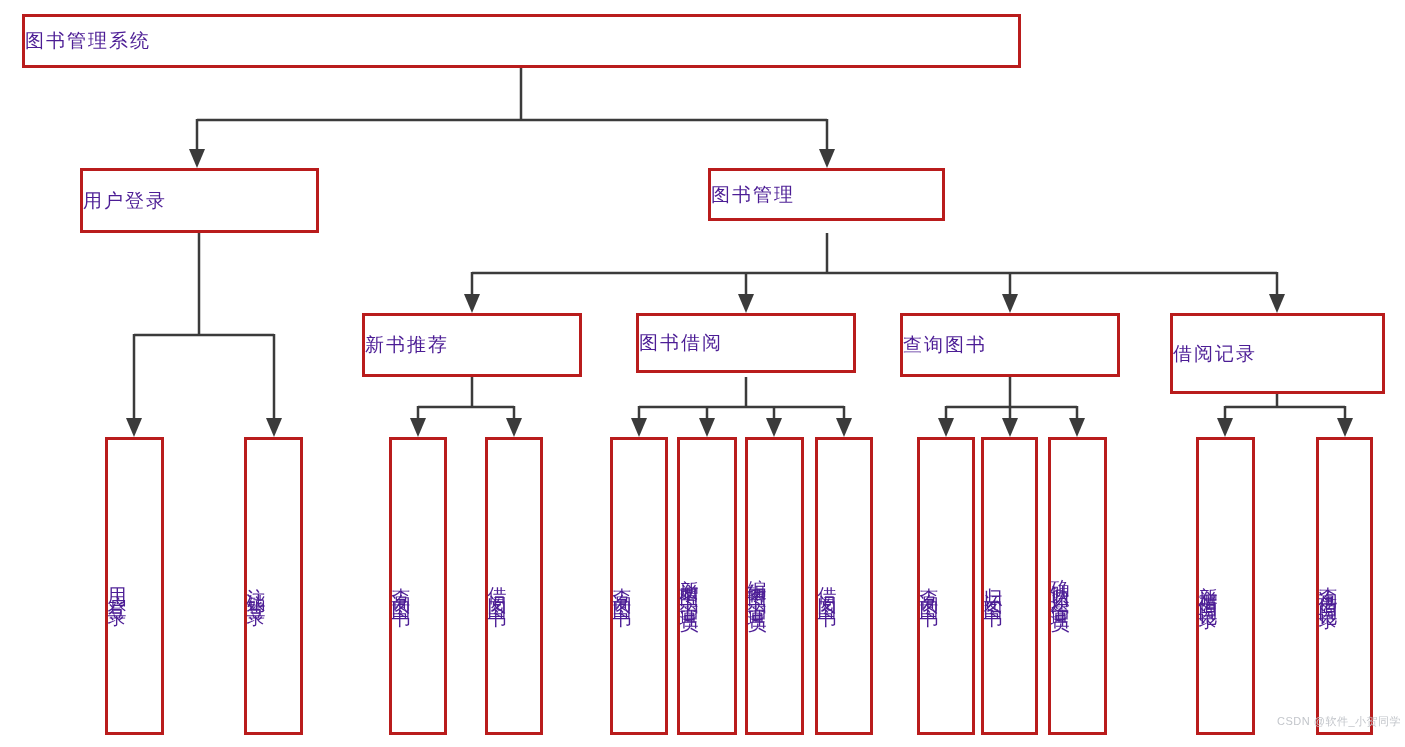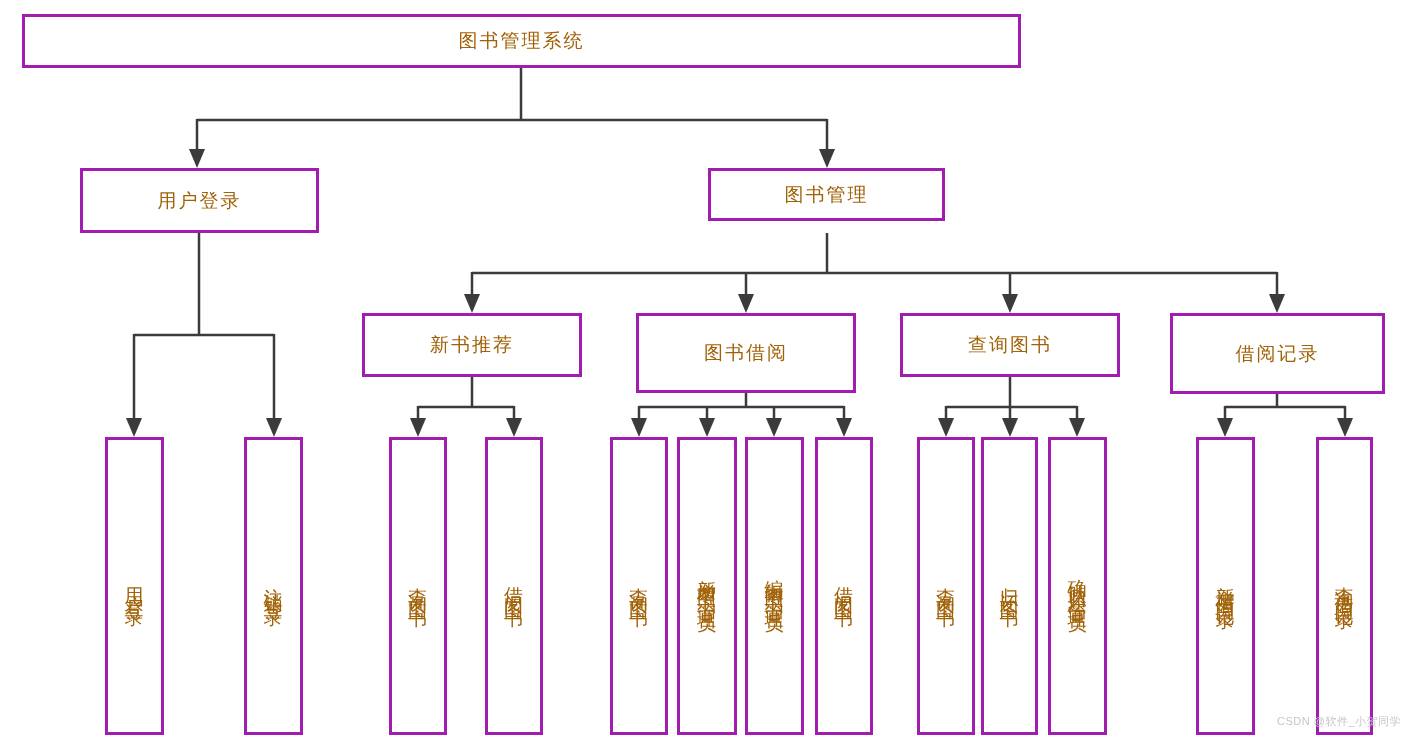--- a/index.html
+++ b/index.html
@@ -3,23 +3,23 @@
 <meta charset="utf-8">
 <style>
   html,body{margin:0;padding:0;background:#ffffff;}
   #stage{
     position:relative;width:1405px;height:747px;background:#ffffff;overflow:hidden;
     font-family:"Liberation Sans","DejaVu Sans",sans-serif;color:#303030;
   }
   #connectors{position:absolute;left:0;top:0;z-index:1;}
   .box{
     position:absolute;z-index:2;box-sizing:border-box;
-    border:3px solid #a21caf;background:#ffffff;
-    display:flex;align-items:center;justify-content:center;
-    font-size:19px;letter-spacing:2px;color:#a16207;
+    border:3px solid #b91c1c;background:#ffffff;
+    display:flex;align-items:center;justify-content:flex-start;
+    font-size:19px;letter-spacing:2px;color:#4c1d95;
   }
   .leaf span{
     writing-mode:vertical-lr;text-orientation:mixed;
     letter-spacing:7px;line-height:1;white-space:nowrap;
   }
   .leaf.long span{letter-spacing:5px;font-size:19px;}
   #watermark{
     position:absolute;z-index:3;right:4px;top:714px;
     font-size:11px;color:#c3c6cb;letter-spacing:0.5px;
   }
@@ -102,21 +102,21 @@
   <div class="box" style="left:80px;top:168px;width:239px;height:65px;">
     <span>用户登录</span>
   </div>
   <div class="box" style="left:708px;top:168px;width:237px;height:53px;">
     <span>图书管理</span>
   </div>
 
   <div class="box" style="left:362px;top:313px;width:220px;height:64px;">
     <span>新书推荐</span>
   </div>
-  <div class="box" style="left:636px;top:313px;width:220px;height:80px;">
+  <div class="box" style="left:636px;top:313px;width:220px;height:60px;">
     <span>图书借阅</span>
   </div>
   <div class="box" style="left:900px;top:313px;width:220px;height:64px;">
     <span>查询图书</span>
   </div>
   <div class="box" style="left:1170px;top:313px;width:215px;height:81px;">
     <span>借阅记录</span>
   </div>
 
   <div class="box leaf" style="left:105px;top:437px;width:59px;height:298px;">

